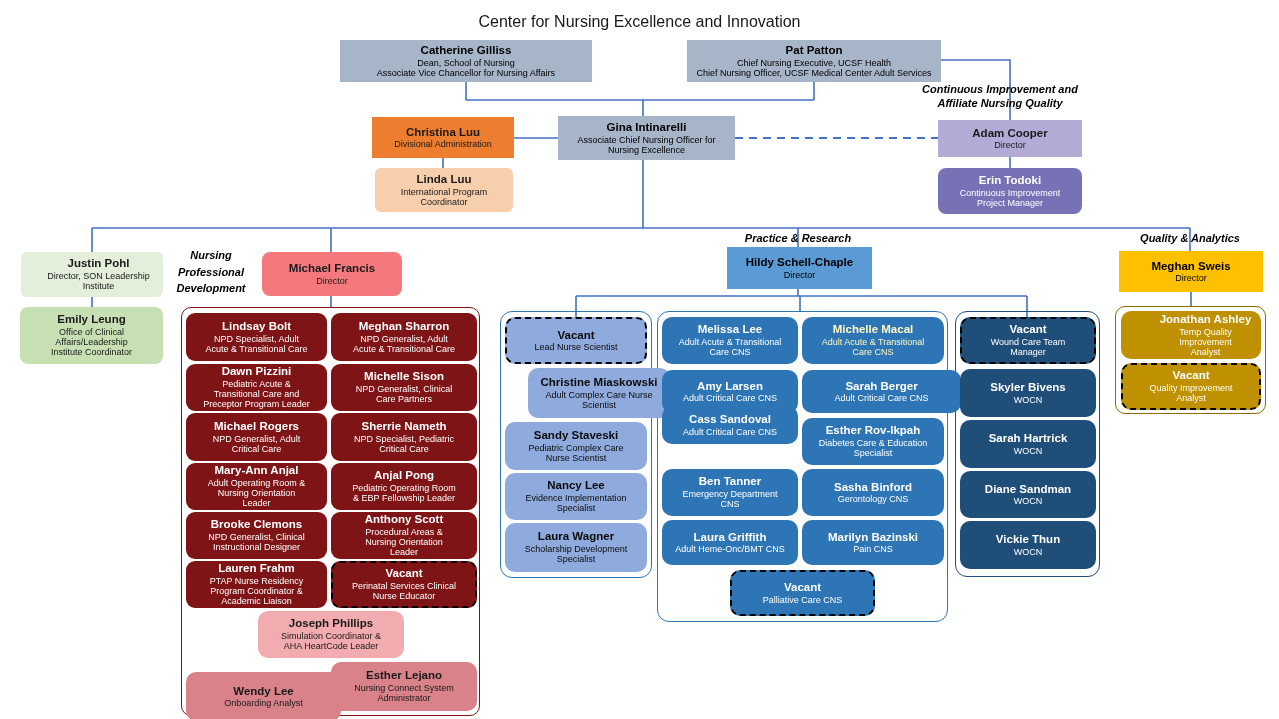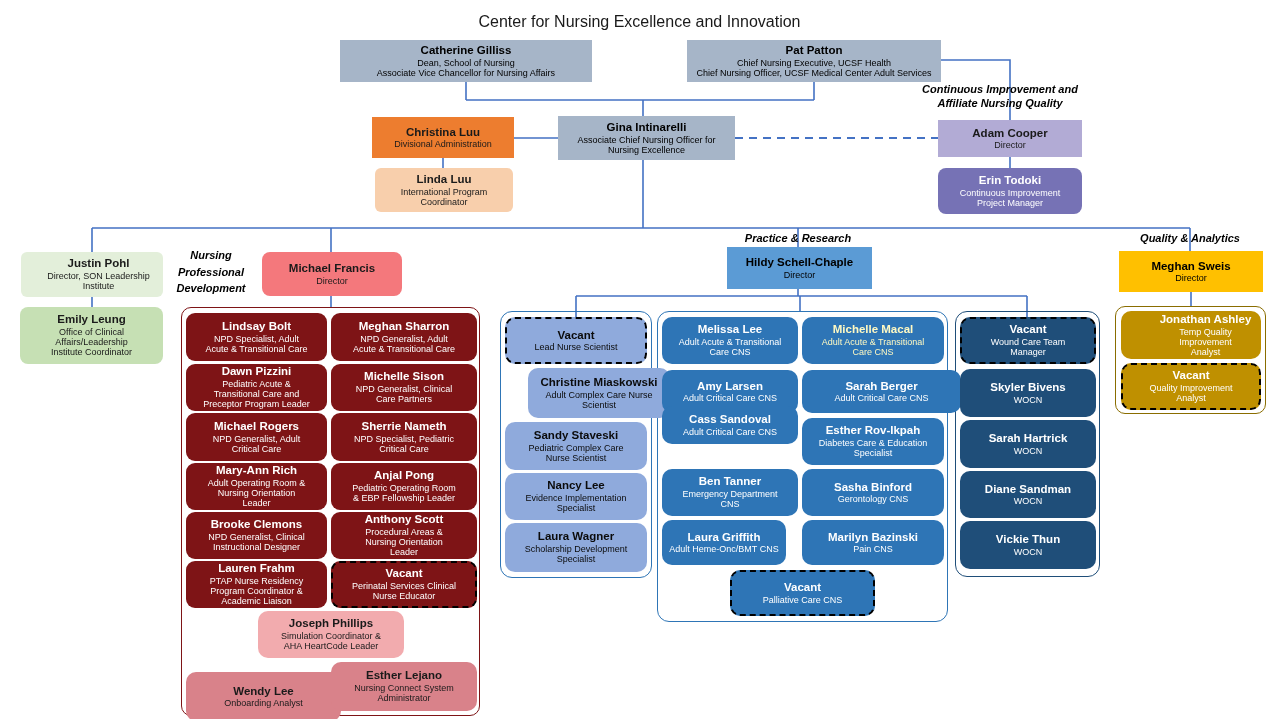--- a/index.html
+++ b/index.html
@@ -151,21 +151,21 @@
         <div class="nm">Michael Rogers</div>
         <div class="rl">NPD Generalist, Adult
 Critical Care</div>
       </div>
       <div class="box" style="left: 331px; top: 413px; width: 146px; height: 48px; background: rgb(126, 20, 22); color: rgb(255, 255, 255); border-radius: 9px;">
         <div class="nm">Sherrie Nameth</div>
         <div class="rl">NPD Specialist, Pediatric
 Critical Care</div>
       </div>
       <div class="box" style="left: 186px; top: 463px; width: 141px; height: 47px; background: rgb(126, 20, 22); color: rgb(255, 255, 255); border-radius: 9px;">
-        <div class="nm">Mary-Ann Rich</div>
+        <div class="nm">Mary-Ann Anjal</div>
         <div class="rl">Adult Operating Room &amp;
 Nursing Orientation
 Leader</div>
       </div>
       <div class="box" style="left: 331px; top: 463px; width: 146px; height: 47px; background: rgb(126, 20, 22); color: rgb(255, 255, 255); border-radius: 9px;">
         <div class="nm">Anjal Pong</div>
         <div class="rl">Pediatric Operating Room
 &amp; EBP Fellowship Leader</div>
       </div>
       <div class="box" style="left: 186px; top: 512px; width: 141px; height: 47px; background: rgb(126, 20, 22); color: rgb(255, 255, 255); border-radius: 9px;">
@@ -257,21 +257,21 @@
       </div>
       <div class="box" style="left: 662px; top: 469px; width: 136px; height: 47px; background: rgb(46, 117, 182); color: rgb(255, 255, 255); border-radius: 10px;">
         <div class="nm">Ben Tanner</div>
         <div class="rl">Emergency Department
 CNS</div>
       </div>
       <div class="box" style="left: 802px; top: 469px; width: 142px; height: 47px; background: rgb(46, 117, 182); color: rgb(255, 255, 255); border-radius: 10px;">
         <div class="nm">Sasha Binford</div>
         <div class="rl">Gerontology CNS</div>
       </div>
-      <div class="box" style="left: 662px; top: 520px; width: 124px; height: 45px; background: rgb(46, 117, 182); color: rgb(255, 255, 255); border-radius: 10px;">
+      <div class="box" style="left: 662px; top: 520px; width: 136px; height: 45px; background: rgb(46, 117, 182); color: rgb(255, 255, 255); border-radius: 10px;">
         <div class="nm">Laura Griffith</div>
         <div class="rl">Adult Heme-Onc/BMT CNS</div>
       </div>
       <div class="box" style="left: 802px; top: 520px; width: 142px; height: 45px; background: rgb(46, 117, 182); color: rgb(255, 255, 255); border-radius: 10px;">
         <div class="nm">Marilyn Bazinski</div>
         <div class="rl">Pain CNS</div>
       </div>
       <div class="box dashed" style="left: 730px; top: 570px; width: 145px; height: 46px; background: rgb(46, 117, 182); color: rgb(255, 255, 255); border-radius: 10px;">
         <div class="nm">Vacant</div>
         <div class="rl">Palliative Care CNS</div>

